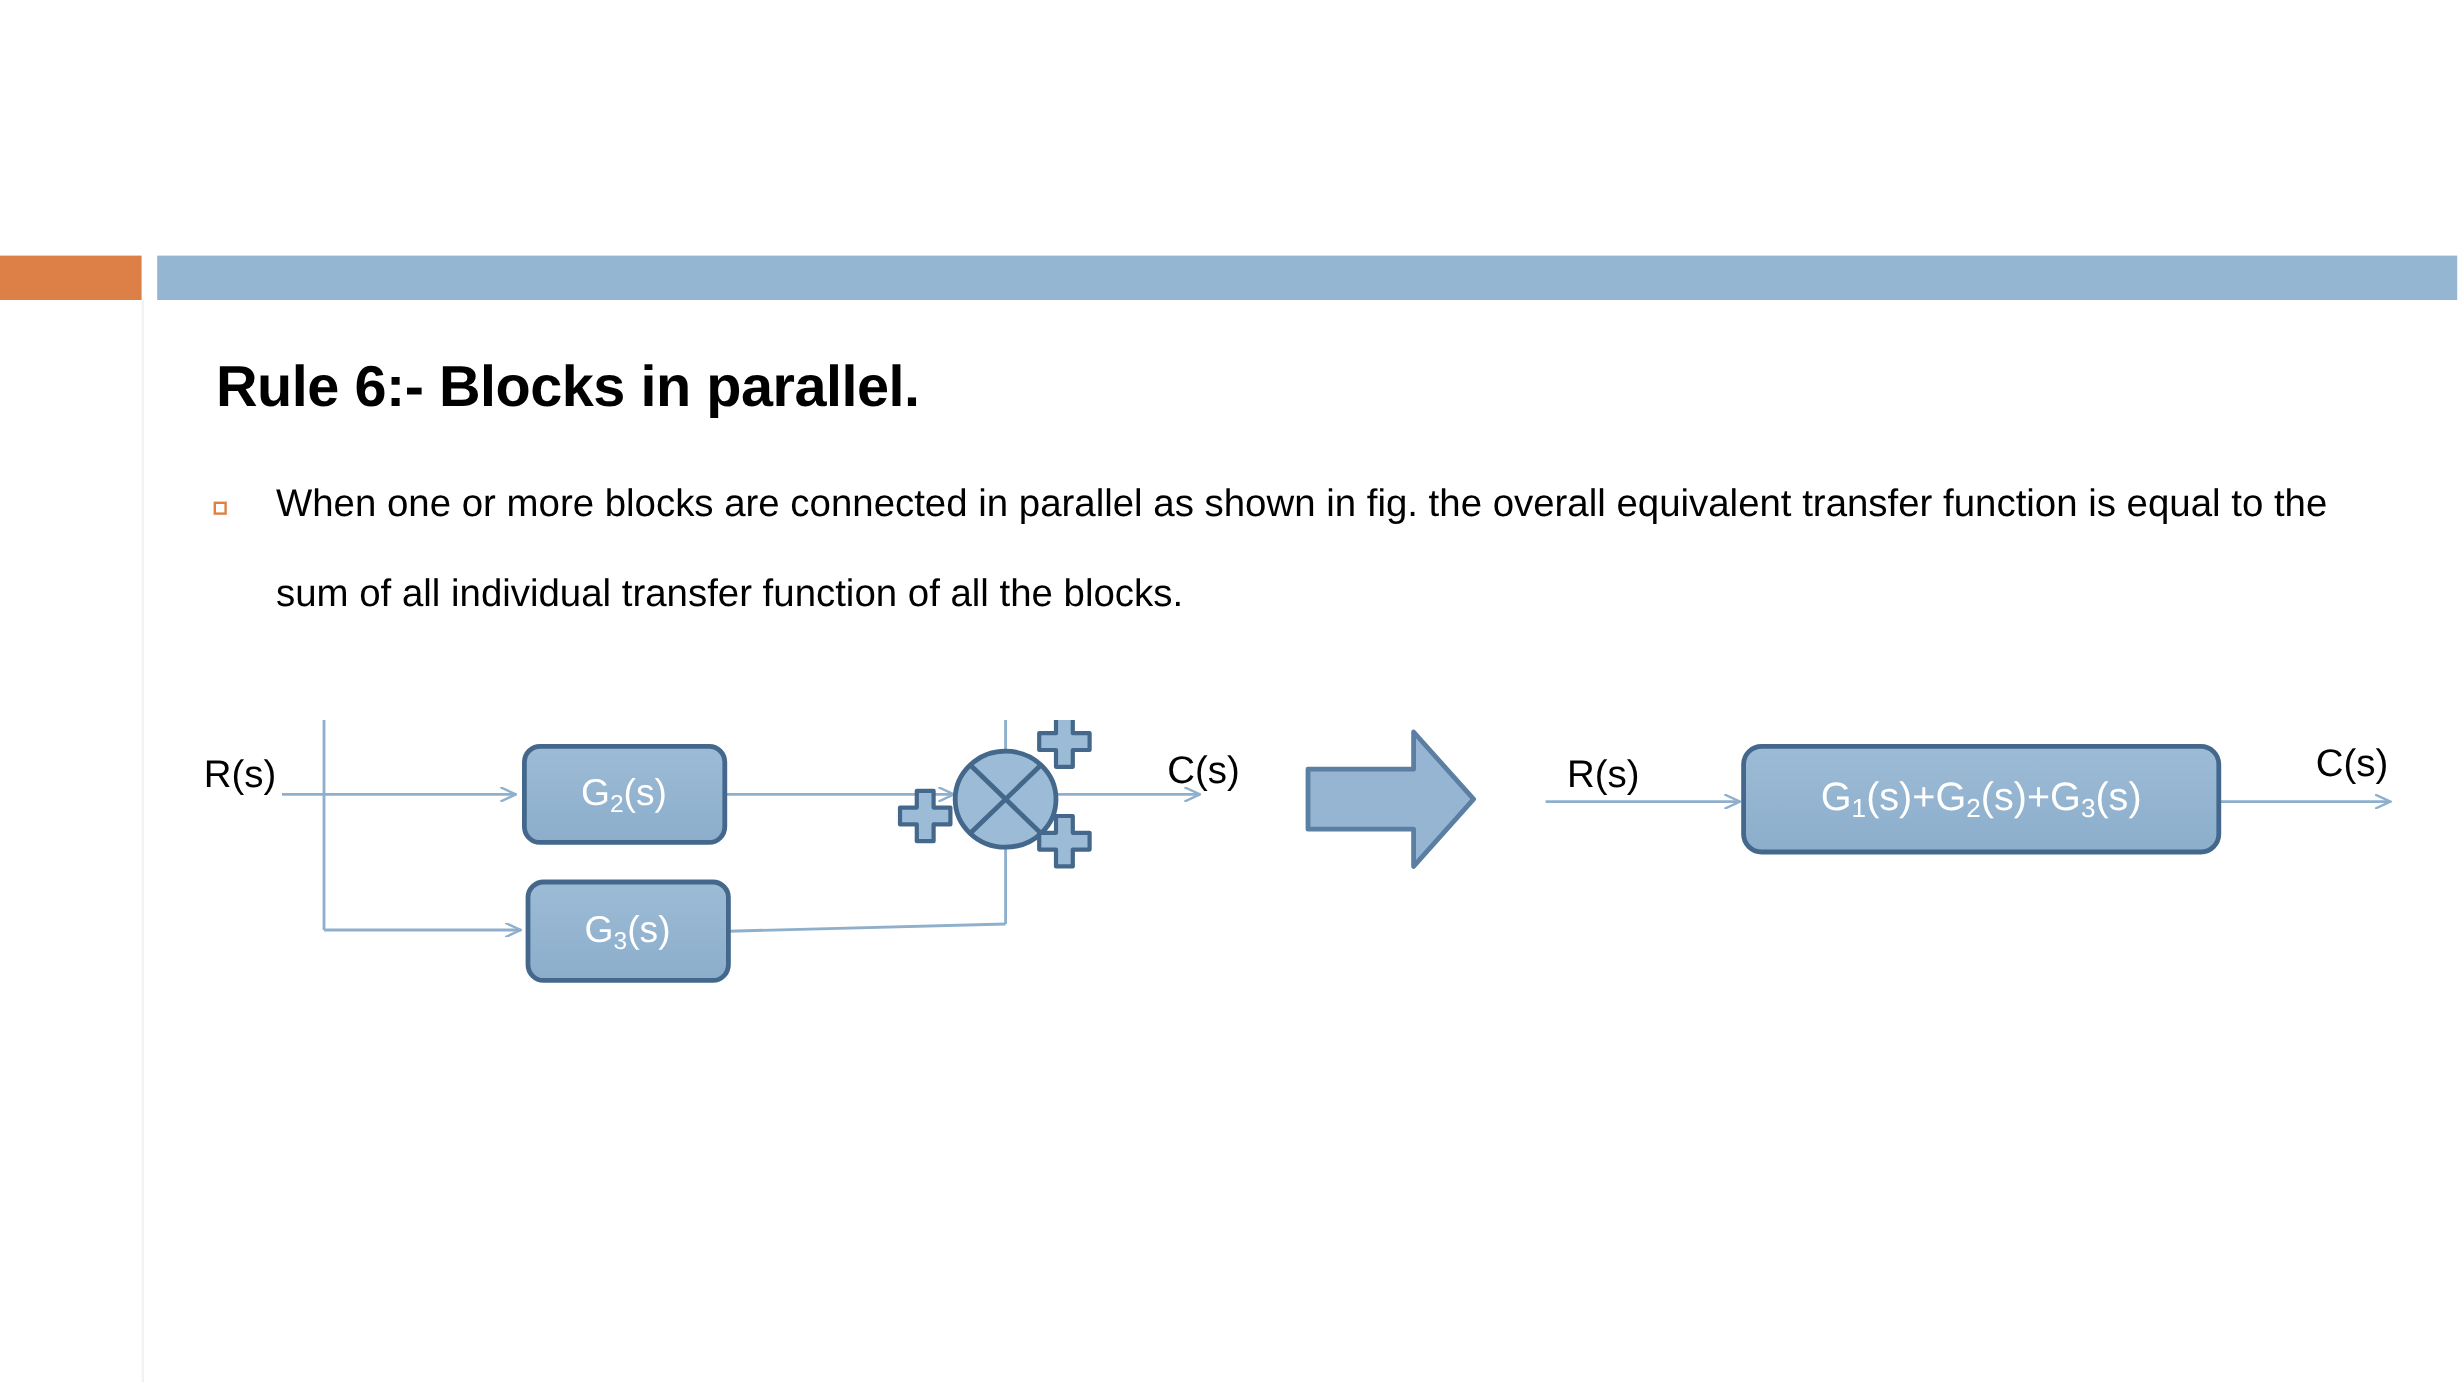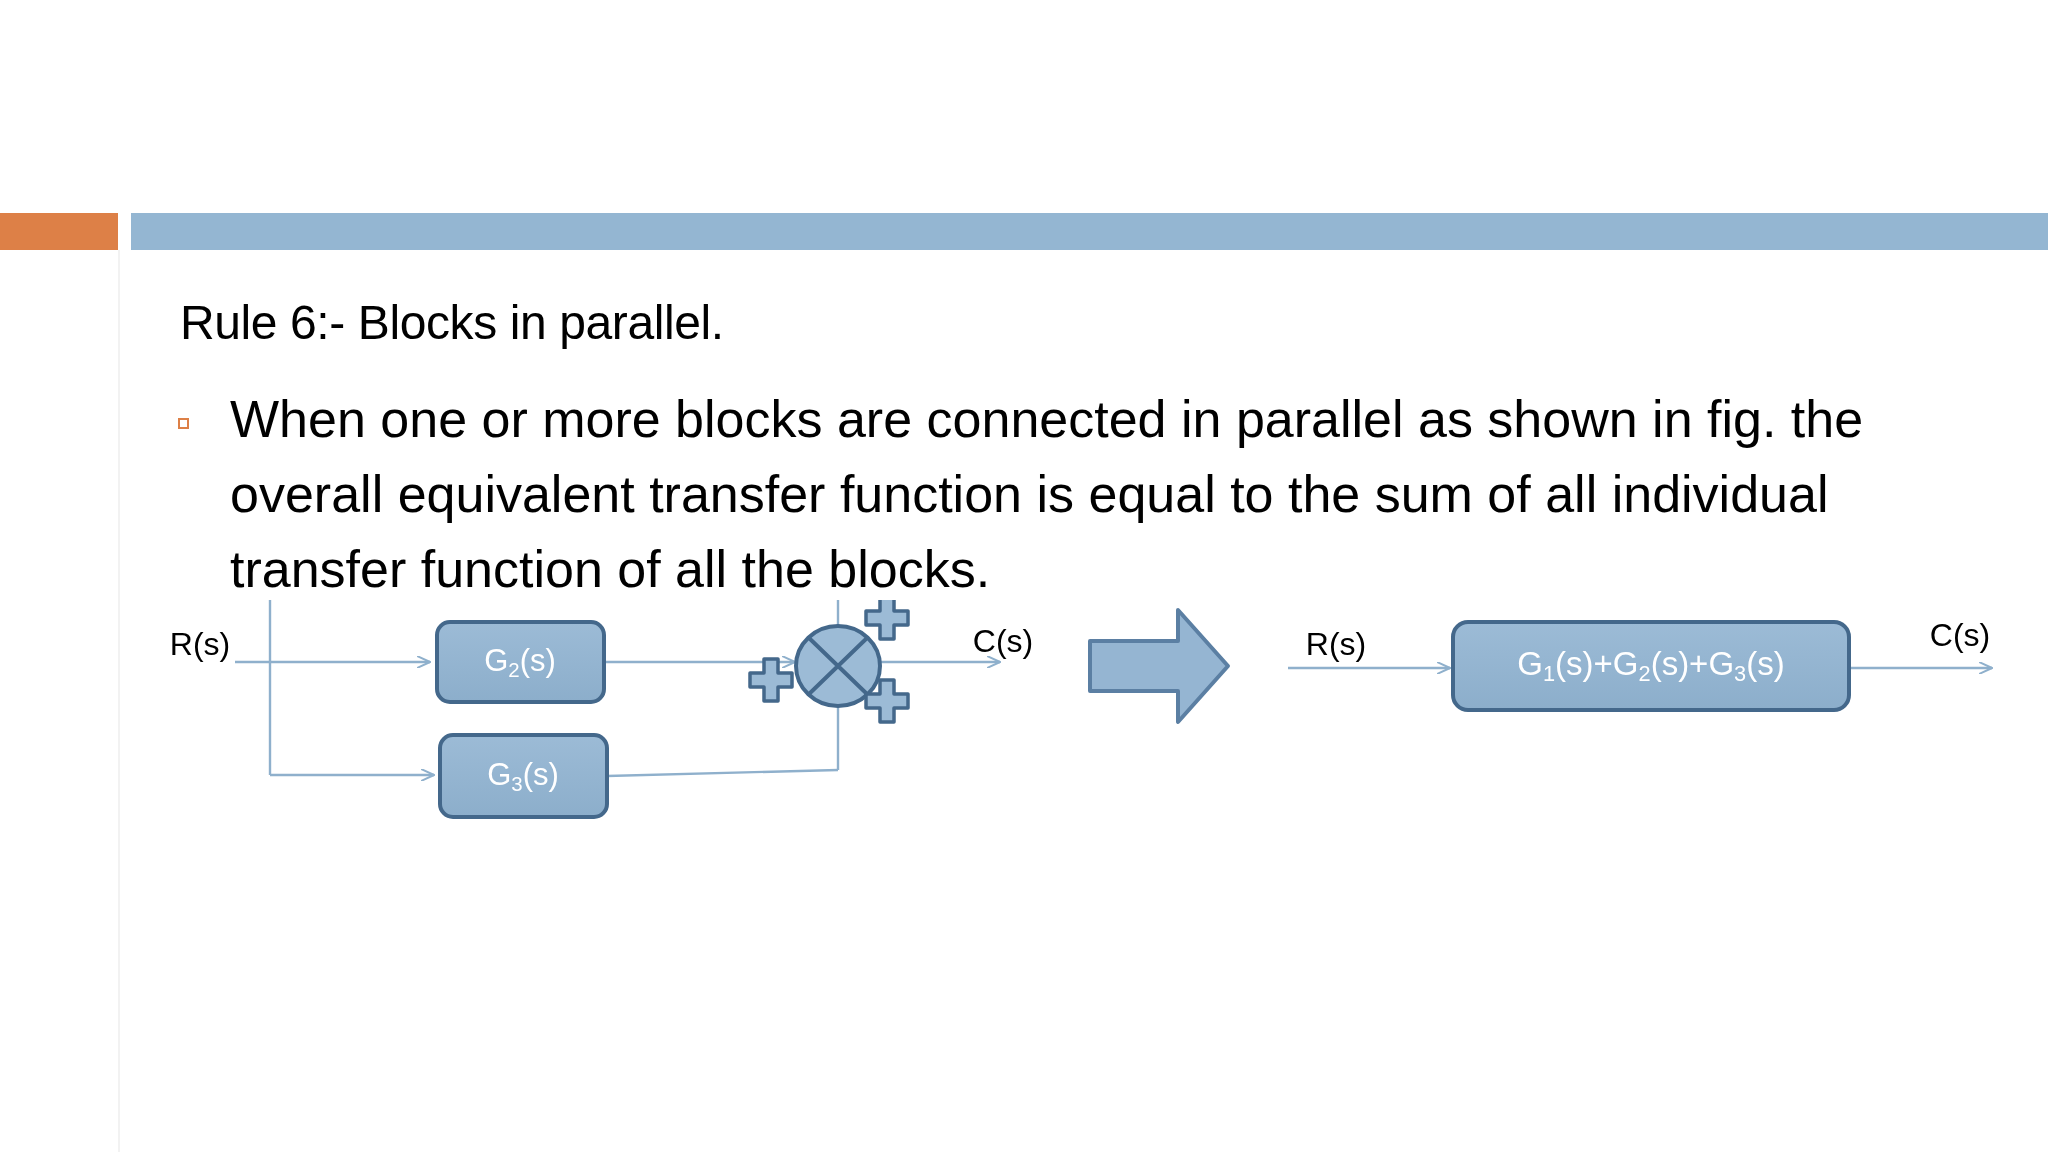--- a/index.html
+++ b/index.html
@@ -43,21 +43,21 @@
     height: 902px;
     background: #f2f2f2;
   }
 
   
   #title {
     position: absolute;
     left: 180px;
     top: 295px;
     font-size: 48px;
-    font-weight: normal;
+    font-weight: bold;
     color: #000000;
     letter-spacing: -0.4px;
     white-space: nowrap;
   }
   #bullet-row {
     position: absolute;
     left: 178px;
     top: 382px;
     width: 1800px;
   }
@@ -69,21 +69,21 @@
     height: 11px;
     border: 2px solid #DD8047;
     box-sizing: border-box;
     background: #ffffff;
   }
   #bullet-text {
     position: absolute;
     left: 52px;
     top: 0px;
     width: 1750px;
-    font-size: 52px;
+    font-size: 32px;
     line-height: 75px;
     color: #000000;
   }
 
   
   #diagram {
     position: absolute;
     left: 0;
     top: 600px;
     width: 2048px;

